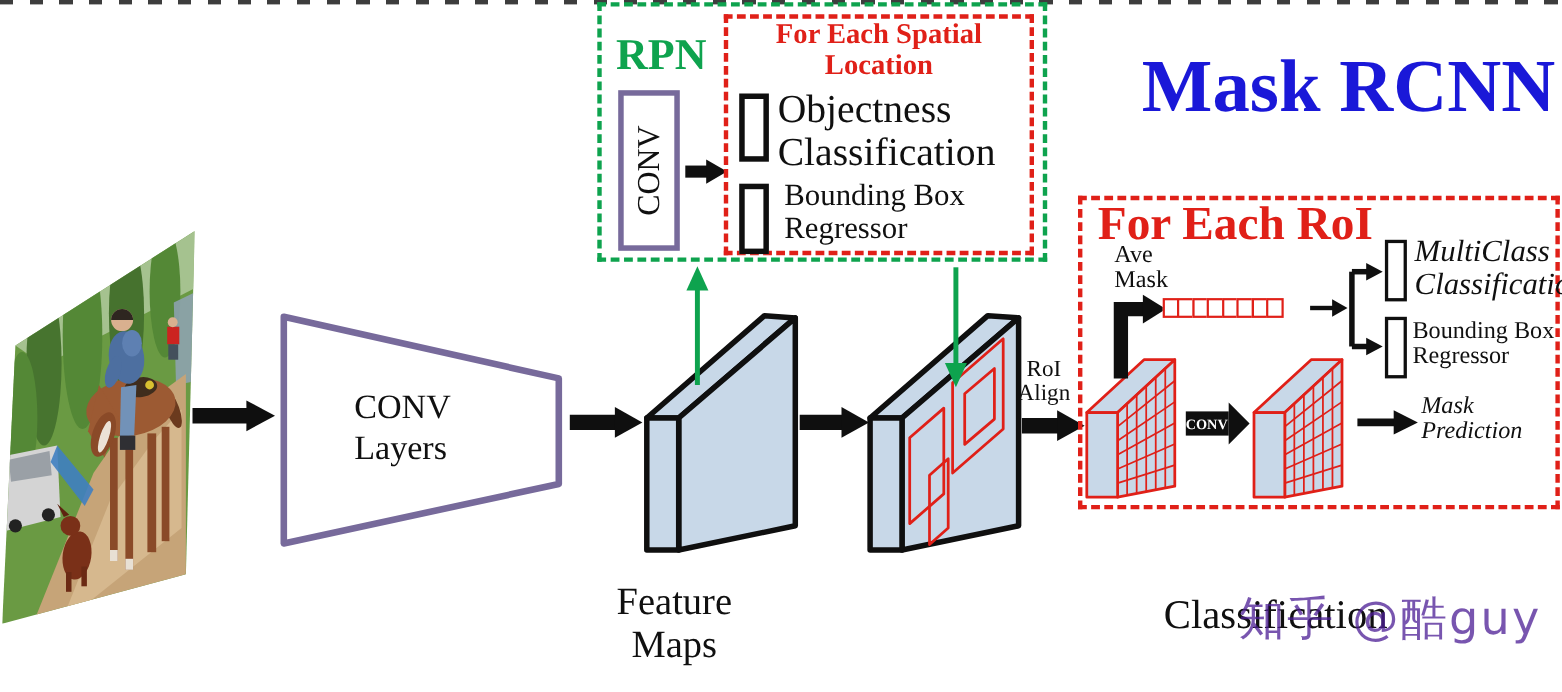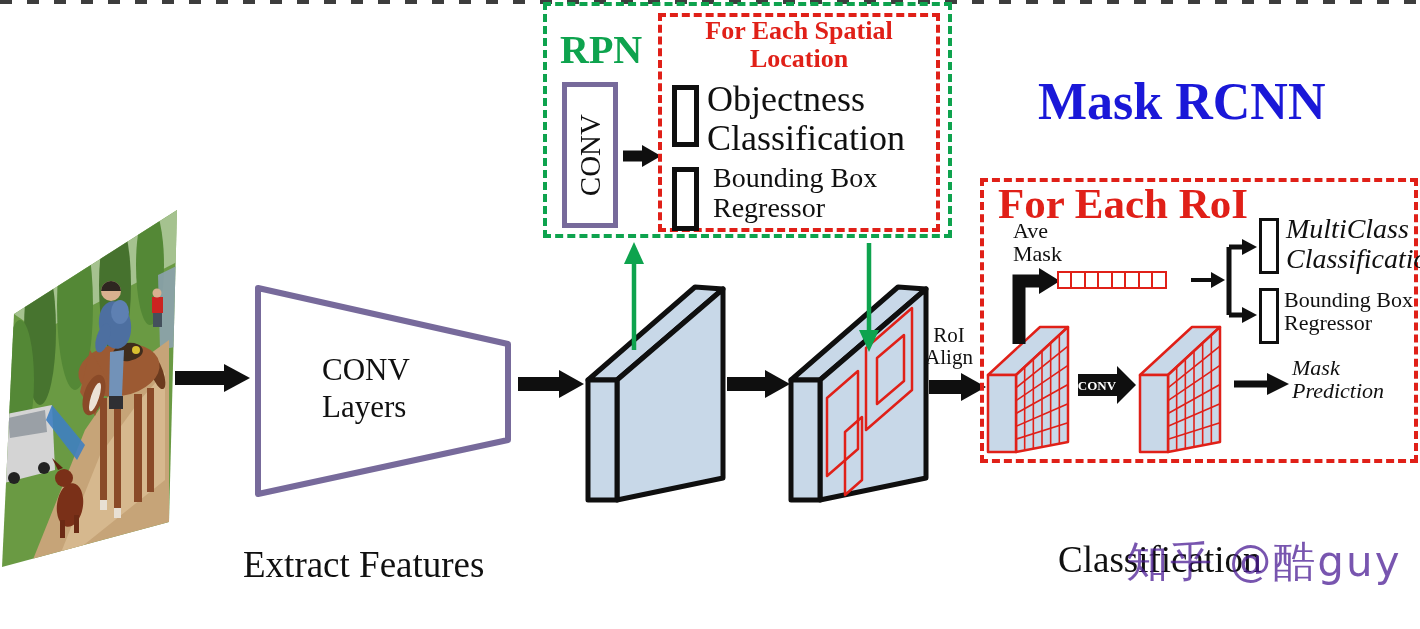--- a/index.html
+++ b/index.html
@@ -211,21 +211,21 @@
   </div>
   <div class="lbl bold center" style="left:668px;top:17px;width:262px;font-size:26px;color:var(--red);">For Each Spatial
 Location</div>
   <div class="blackrect" style="left:672px;top:85px;width:27px;height:62px;"></div>
   <div class="lbl" style="left:707px;top:80px;font-size:36px;">Objectness
 Classification</div>
   <div class="blackrect" style="left:672px;top:167px;width:27px;height:64px;"></div>
   <div class="lbl" style="left:713px;top:163px;font-size:28px;">Bounding Box
 Regressor</div>
 
-  <div class="lbl bold" style="left:1038px;top:42px;font-size:52px;color:var(--title_blue);margin-top:32px;">Mask RCNN</div>
+  <div class="lbl bold" style="left:1038px;top:42px;font-size:68px;color:var(--title_blue);">Mask RCNN</div>
 
   <div class="lbl bold" style="left:998px;top:181px;font-size:43px;color:var(--red);">For Each RoI</div>
   <div class="lbl" style="left:1013px;top:220px;font-size:22px;line-height:1.03;">Ave
 Mask</div>
   <div class="strip" style="left:1059px;top:271px;" id="vector-strip">
       <span></span>
       <span></span>
       <span></span>
       <span></span>
       <span></span>
@@ -239,17 +239,18 @@
   <div class="thinrect" style="left:1259px;top:288px;width:20px;height:56px;"></div>
   <div class="lbl" style="left:1284px;top:288px;font-size:22px;line-height:1.06;">Bounding Box
 Regressor</div>
   <div class="lbl" style="left:1292px;top:356px;font-size:22px;line-height:1.06;font-style:italic;">Mask
 Prediction</div>
 
   <div class="lbl center" style="left:908px;top:324px;width:82px;font-size:21px;line-height:1.05;">RoI
 Align</div>
   <div class="lbl" style="left:322px;top:352px;font-size:31px;line-height:1.18;">CONV
 Layers</div>
-  <div class="lbl" style="left:243px;top:545px;font-size:37px;">Extract Features</div>
+  <div class="lbl center" style="left:543px;top:528px;width:140px;font-size:35px;line-height:1.1;">Feature
+Maps</div>
   <div class="lbl" style="left:1058px;top:540px;font-size:37px;">Classification</div>
   <div class="wm" style="left:1126px;top:534px;font-size:42px;">知乎 @酷guy</div>
 
 </div>
 
 </body></html>

